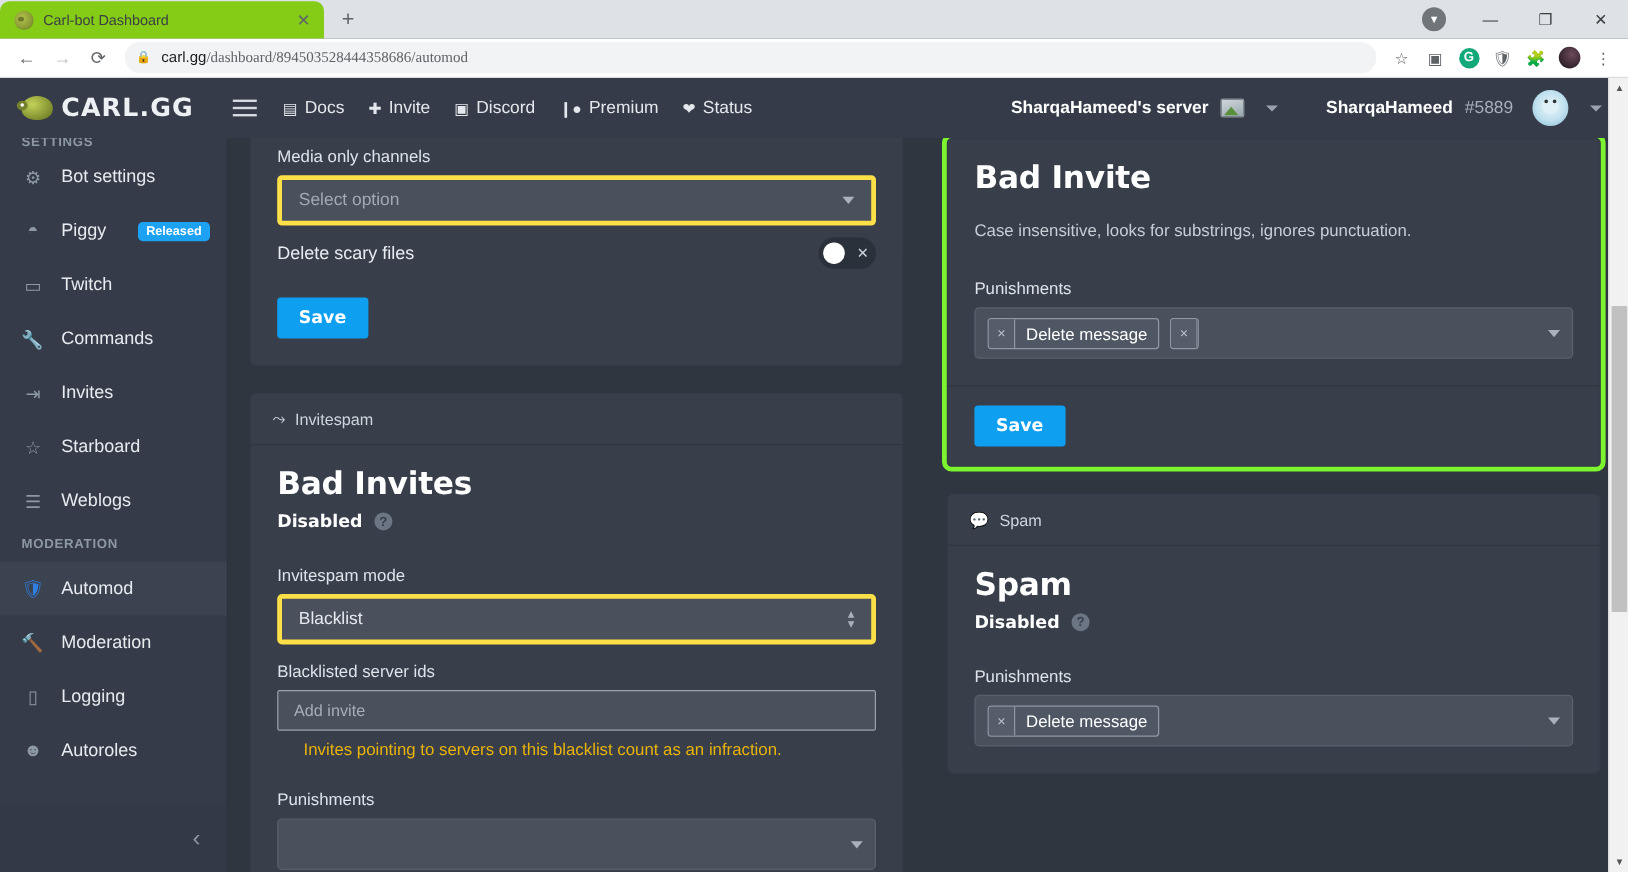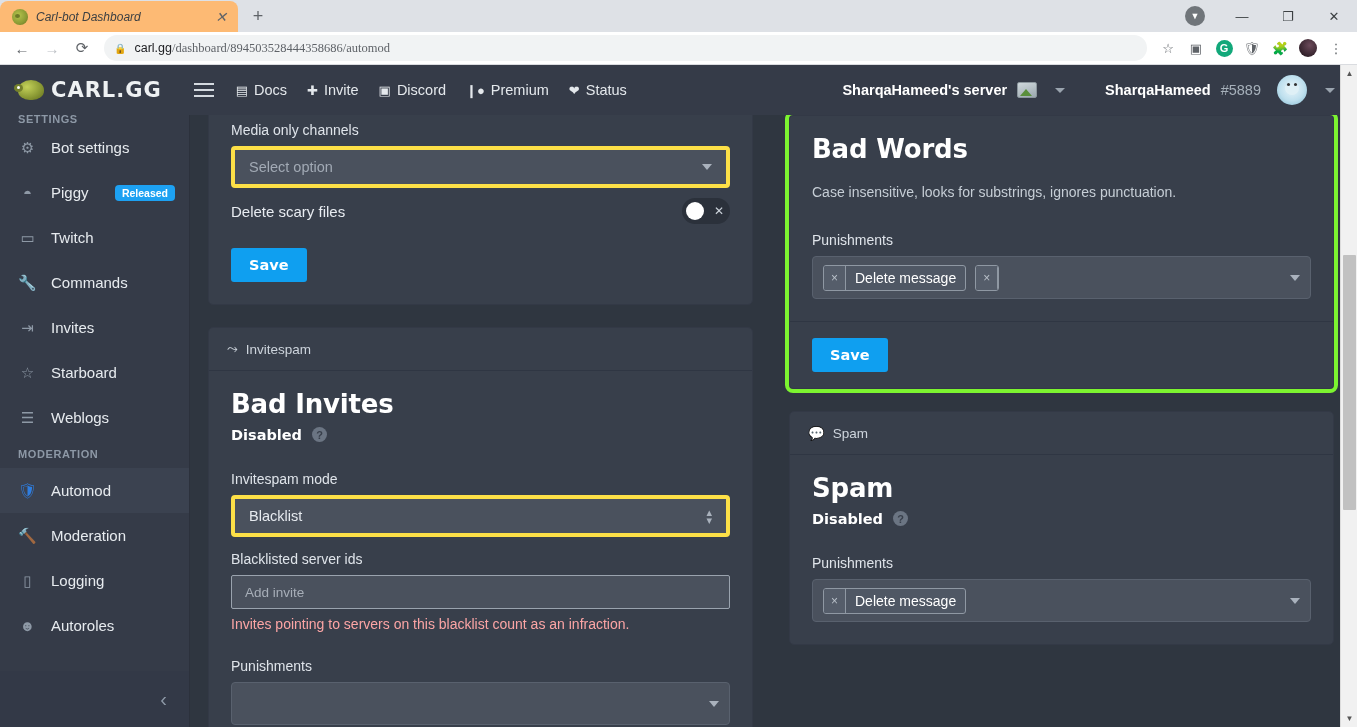--- a/index.html
+++ b/index.html
@@ -9,24 +9,24 @@
     font-family: "Liberation Sans", sans-serif;
     background: #2f3640;
   }
 
   
   .browser-tabbar {
     height: 32px; background: #dee1e6;
     display: flex; align-items: flex-end; position: relative;
   }
   .tab {
-    width: 238px; height: 31px; background: #fdba74;
+    width: 270px; height: 31px; background: #84cc16;
     border-radius: 8px 8px 0 0;
     display: flex; align-items: center; padding: 0 8px 0 12px;
-    gap: 8px; position: relative; font-style: italic;
+    gap: 8px; position: relative;
   }
   .tab-favicon {
     width: 16px; height: 16px; flex: 0 0 16px;
     border-radius: 50%;
     background: radial-gradient(circle at 40% 40%, #b5c44c 0%, #8a9a34 60%, #5d6a1e 100%);
     position: relative;
   }
   .tab-favicon::after{
     content:""; position:absolute; left:3px; top:5px; width:5px; height:4px;
     border-radius:50%; background:#6d7a28;
@@ -180,21 +180,21 @@
     font-family: "DejaVu Sans", sans-serif; margin-bottom: 8px;
   }
   .status-line { display:flex; gap:10px; margin-bottom: 6px;}
   .status-text { color:#ffffff; font-size:14.5px; font-weight:700; font-family:"DejaVu Sans",sans-serif;}
   .helpdot {
     width:15px;height:15px;border-radius:50%;background:#6b7583;color:#383f4b;
     font-size:11px; font-weight:700; display:flex;align-items:center;justify-content:center;
   }
   .subtext { color:#c6ced6; font-size:14px; margin-bottom: 14px; }
   .fld-label { color:#dfe4ea; font-size:14px; margin-bottom: 8px; }
-  .note { color:#fca5a5; font-size:14px; margin-top: 7px; }
+  .note { color:#eab308; font-size:14px; margin-top: 7px; margin-left: 22px; }
 
   .select-box {
     height: 42px; background:#4a515d; border:4px solid #fde047; border-radius:4px;
     display:flex; align-items:center; padding: 0 14px; color:#aeb6c0; font-size:14.5px;
     position:relative;
   }
   .select-box .ph { color:#a2aab5; }
   .select-box .val { color:#e6eaef; }
   .dd-arrow { margin-left:auto; width:0;height:0;border-left:5px solid transparent;
     border-right:5px solid transparent;border-top:6px solid #aab2bd; }
@@ -451,21 +451,21 @@
             </div>
           </div>
         </div>
 
       </div>
 
       <div class="col">
 
         <div class="card highlight">
           <div class="card-bd">
-            <h2 class="big">Bad Words</h2>
+            <h2 class="big">Bad Invite</h2>
             <div style="height:12px"></div>
             <div class="subtext">Case insensitive, looks for substrings, ignores punctuation.</div>
             <div style="height:18px"></div>
             <div class="fld-label">Punishments</div>
             <div class="tag-select">
               <span class="tag">
                 <span class="x">×</span>
                 <span class="lbl">Delete message</span>
               </span>
               <span class="tag">

